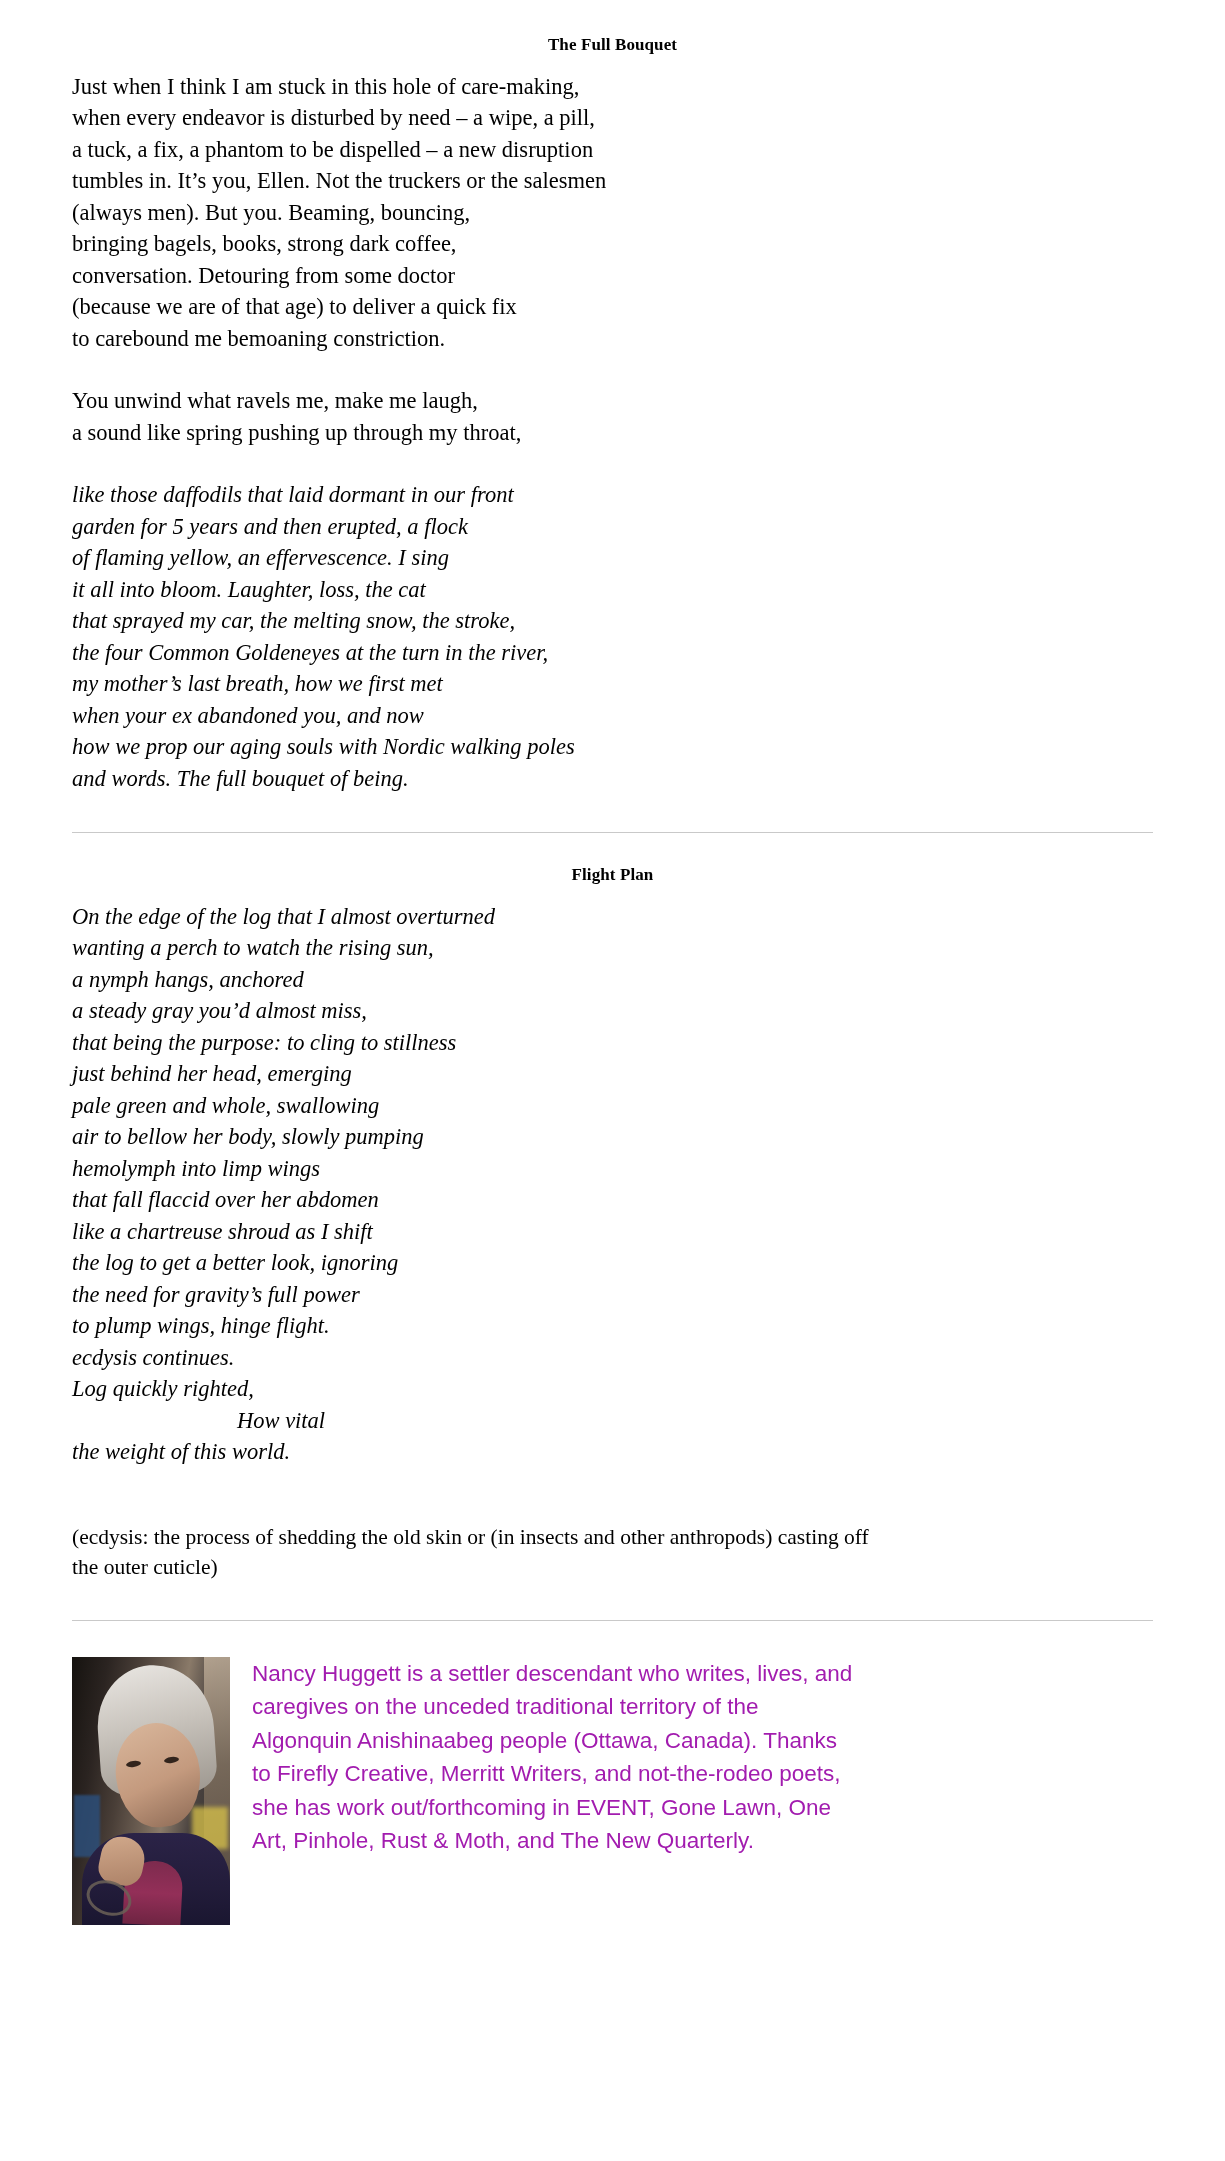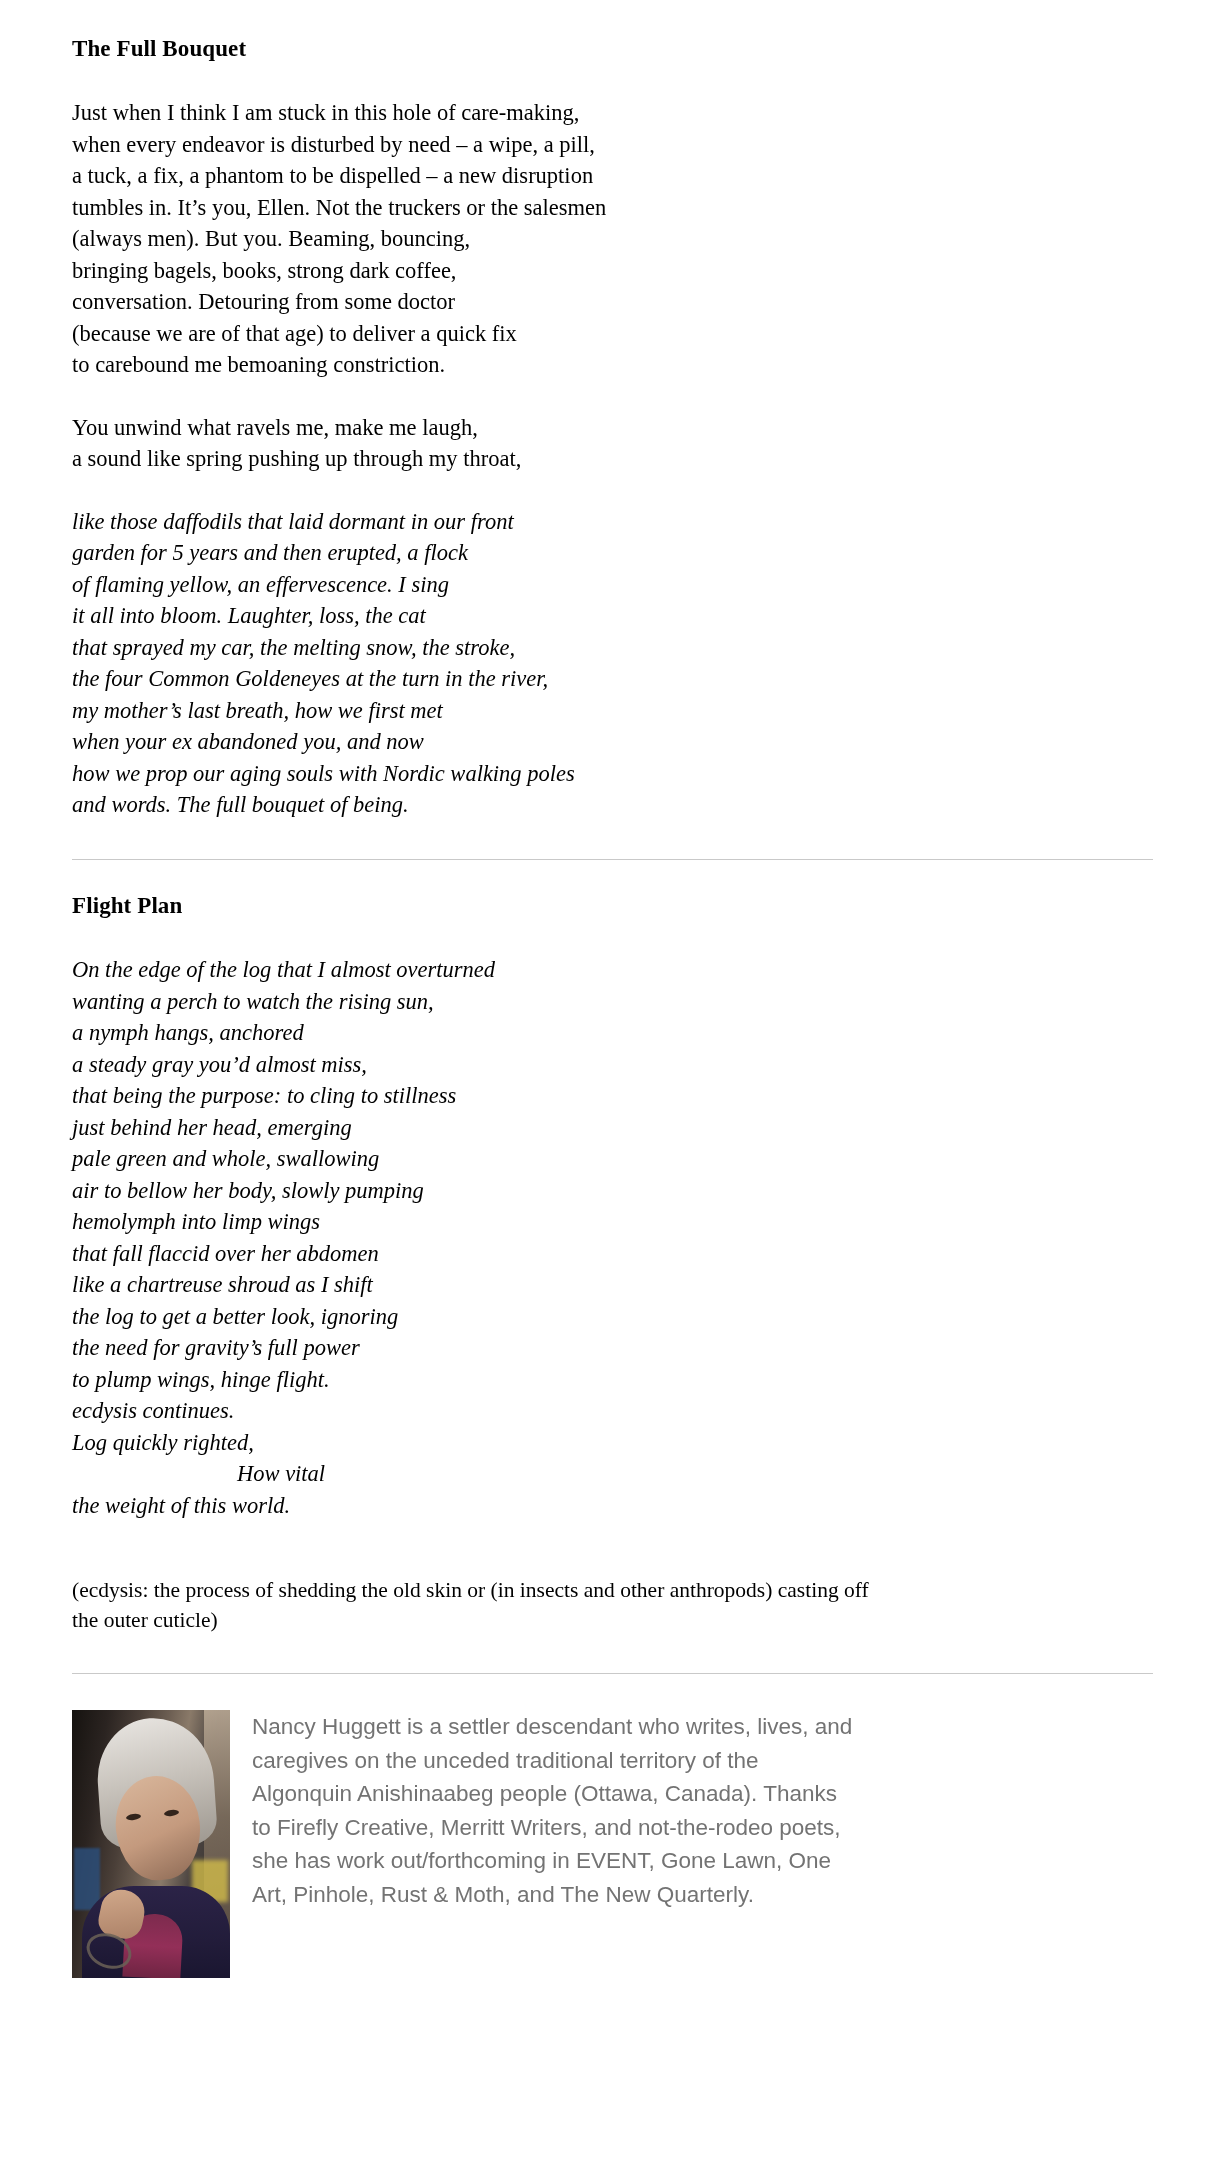--- a/index.html
+++ b/index.html
@@ -22,30 +22,31 @@
     background: #ffffff;
   }
   .content {
     padding-left: 72px;
     padding-right: 72px;
     padding-top: 36px;
   }
   .poem-title {
     font-family: "Liberation Serif", "DejaVu Serif", serif;
     font-weight: bold;
-    font-size: 23px;
+    font-size: 17px;
     line-height: 1.1;
     margin: 0 0 0 0;
     letter-spacing: 0.1px;
+    text-align: center;
   }
   .poem-body {
     font-family: "Liberation Serif", "DejaVu Serif", serif;
     font-size: 22.5px;
     line-height: 31.5px;
-    margin-top: 36px;
+    margin-top: 16px;
   }
   .stanza {
     margin: 0 0 31px 0;
   }
   .stanza:last-child { margin-bottom: 0; font-style: italic; }
   .line {
     white-space: pre-wrap;
     min-height: 31.5px;
   }
   .line.indent {
@@ -79,21 +80,21 @@
     height: 268px;
     flex: 0 0 158px;
     position: relative;
     overflow: hidden;
     background: #3a3330;
   }
   .bio-text {
     font-family: "Liberation Sans Narrow", "Liberation Sans", "DejaVu Sans", sans-serif;
     font-size: 22.5px;
     line-height: 33.5px;
-    color: #737373;
+    color: #a21caf;
     max-width: 860px;
     font-stretch: condensed;
   }
   .bio-text .bline { white-space: pre-wrap; }
 
   
   .ph-bg {
     position: absolute; inset: 0;
     background:
       linear-gradient(100deg, #15120f 0%, #2b2421 18%, #4a3f38 34%, #6d5f53 48%, #8a7a69 58%, #4a4340 72%, #24201e 100%);

